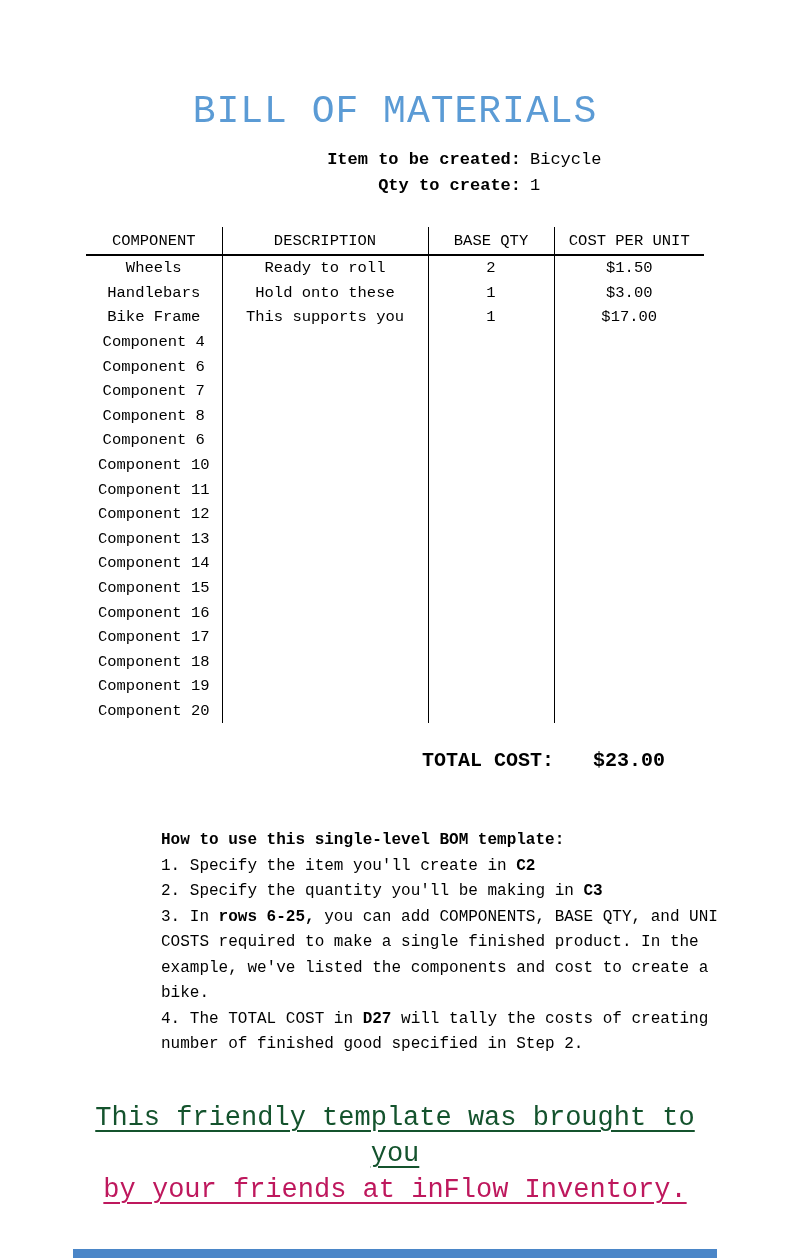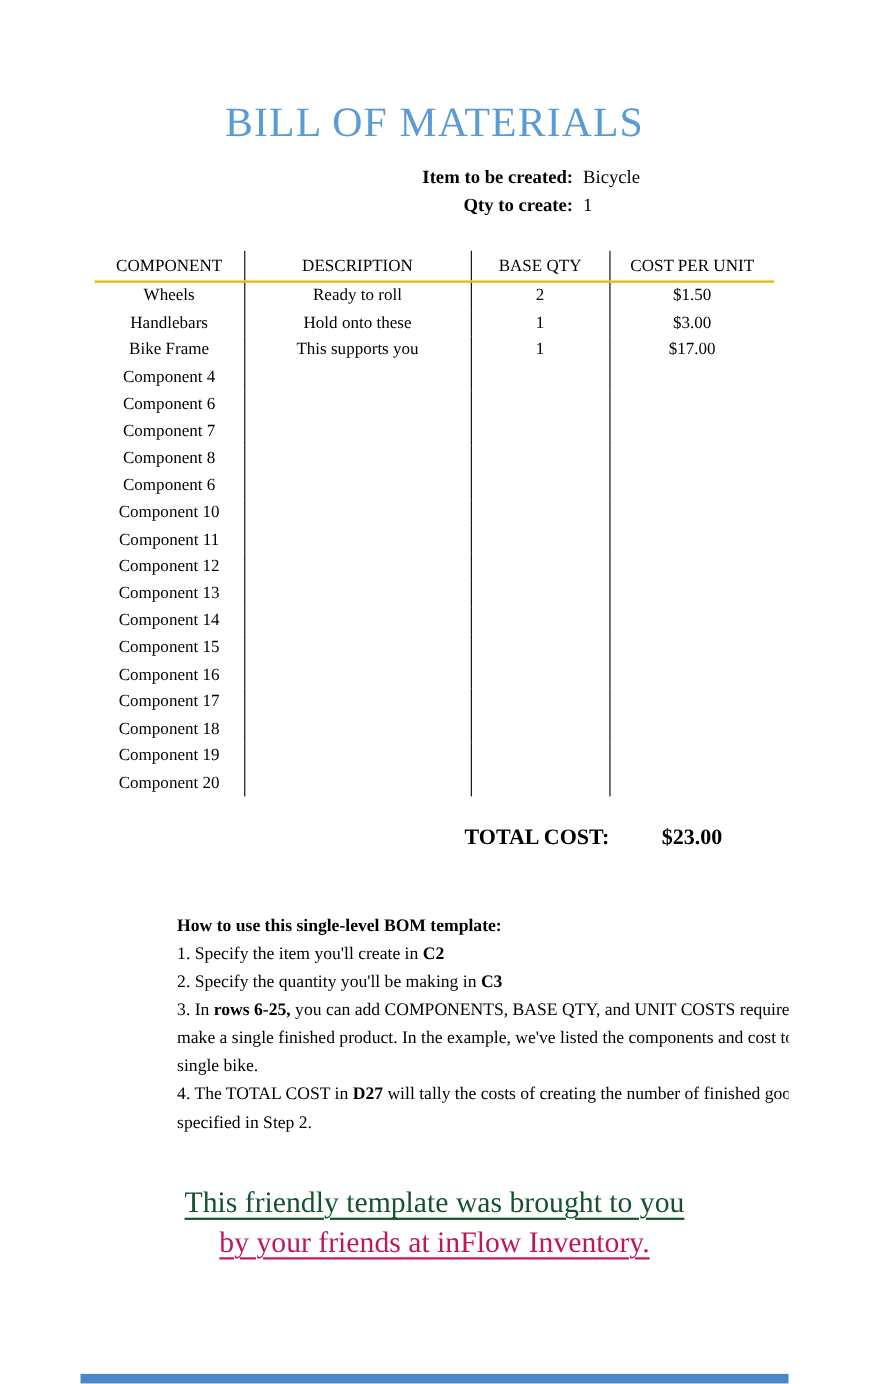--- a/index.html
+++ b/index.html
@@ -3,21 +3,21 @@
 <meta charset="utf-8">
 <style>
   html, body { margin: 0; padding: 0; background: #ffffff; }
   .page {
     position: relative;
     width: 644px;
     height: 1258px;
     margin: 0 auto;
     background: #ffffff;
     color: #000000;
-    font-family: Liberation Serif, serif;
+    font-family: Liberation Mono, monospace;
     overflow: hidden;
   }
   .b { font-weight: bold; }
 
   .title {
     margin: 0;
     padding-top: 90px;
     text-align: center;
     font-size: 38px;
     font-weight: 400;
@@ -37,21 +37,21 @@
     font-size: 15.5px;
   }
   table.bom th, table.bom td {
     padding: 0 4px;
     height: 24.6px;
     text-align: center;
     font-weight: 400;
     overflow: hidden;
     white-space: nowrap;
   }
-  table.bom thead th { border-bottom: 2px solid #eab308; height: 27px; }
+  table.bom thead th { border-bottom: 2px solid #000000; height: 27px; }
   table.bom th:nth-child(n+2), table.bom td:nth-child(n+2) { border-left: 1.5px solid #000; }
 
   .total-row {
     width: 618px;
     margin: 26px auto 0 auto;
     display: flex;
     font-size: 20px;
     font-weight: bold;
   }
   .total-label { flex: 0 0 468px; text-align: right; }

